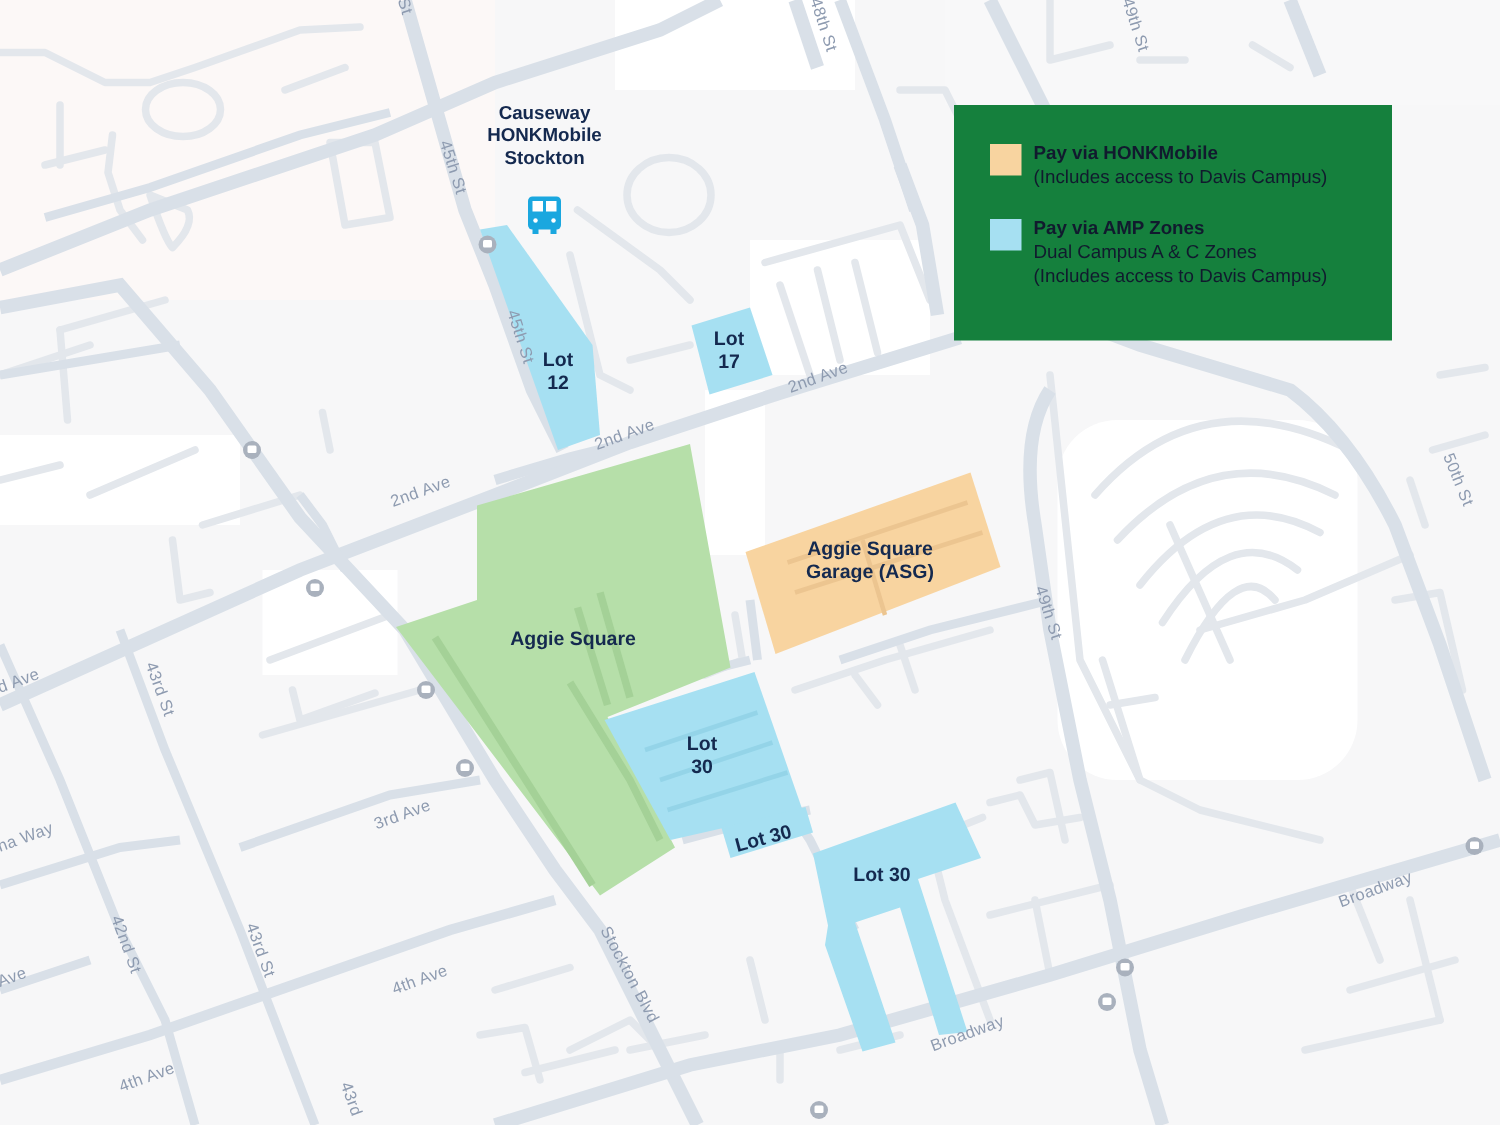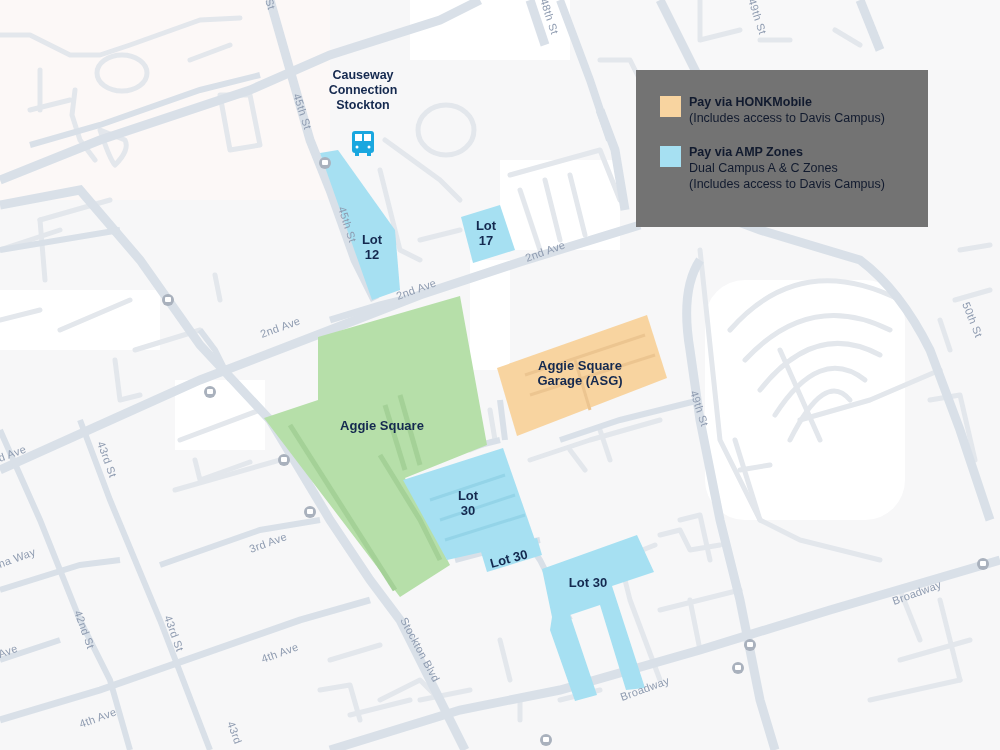--- a/index.html
+++ b/index.html
@@ -1,21 +1,21 @@
 <!DOCTYPE html>
 <html><head>
 <meta charset="utf-8">
 <style>
   html,body{margin:0;padding:0;}
   body{width:1000px;height:750px;overflow:hidden;background:#f7f7f8;font-family:"Liberation Sans",sans-serif;}
   #map{position:relative;width:1000px;height:750px;overflow:hidden;}
   #map svg{position:absolute;left:0;top:0;}
   .road-label{font-family:"Liberation Sans",sans-serif;font-size:11px;fill:#8e9bb0;letter-spacing:0.3px;}
   .zone-label{font-family:"Liberation Sans",sans-serif;font-weight:bold;font-size:13px;fill:#14294f;}
-  .legend{position:absolute;left:636px;top:70px;width:292px;height:157px;background:#737373;box-sizing:border-box;padding:24px 0 0 24px;}
+  .legend{position:absolute;left:636px;top:70px;width:292px;height:157px;background:#15803d;box-sizing:border-box;padding:24px 0 0 24px;}
   .legend-item{display:flex;align-items:flex-start;margin-bottom:18px;}
   .swatch{width:21px;height:21px;margin-right:8px;margin-top:2px;flex:none;}
   .legend-text{font-size:12.5px;line-height:16px;color:#111a2e;}
   .legend-title{font-weight:bold;}
   .terminal-label{position:absolute;left:318px;top:68px;width:90px;text-align:center;font-weight:bold;font-size:12.5px;line-height:15px;color:#14294f;}
 </style>
 </head>
 <body>
 
 <div id="map">
@@ -258,21 +258,21 @@
     <text class="zone-label" x="486" y="245" text-anchor="middle">17</text>
     <text class="zone-label" x="468" y="500" text-anchor="middle">Lot</text>
     <text class="zone-label" x="468" y="515" text-anchor="middle">30</text>
     <text class="zone-label" transform="translate(510,563) rotate(-15)" text-anchor="middle">Lot 30</text>
     <text class="zone-label" x="588" y="587" text-anchor="middle">Lot 30</text>
   </g>
 </svg>
 
   <div class="terminal-label">
     <div>Causeway</div>
-    <div>Connection</div>
+    <div>HONKMobile</div>
     <div>Stockton</div>
   </div>
 
   <div class="legend">
     <div class="legend-item">
       <div class="swatch" style="background:#f8d4a0"></div>
       <div class="legend-text">
         <div class="legend-title">Pay via HONKMobile</div>
         <div>(Includes access to Davis Campus)</div>
       </div>

